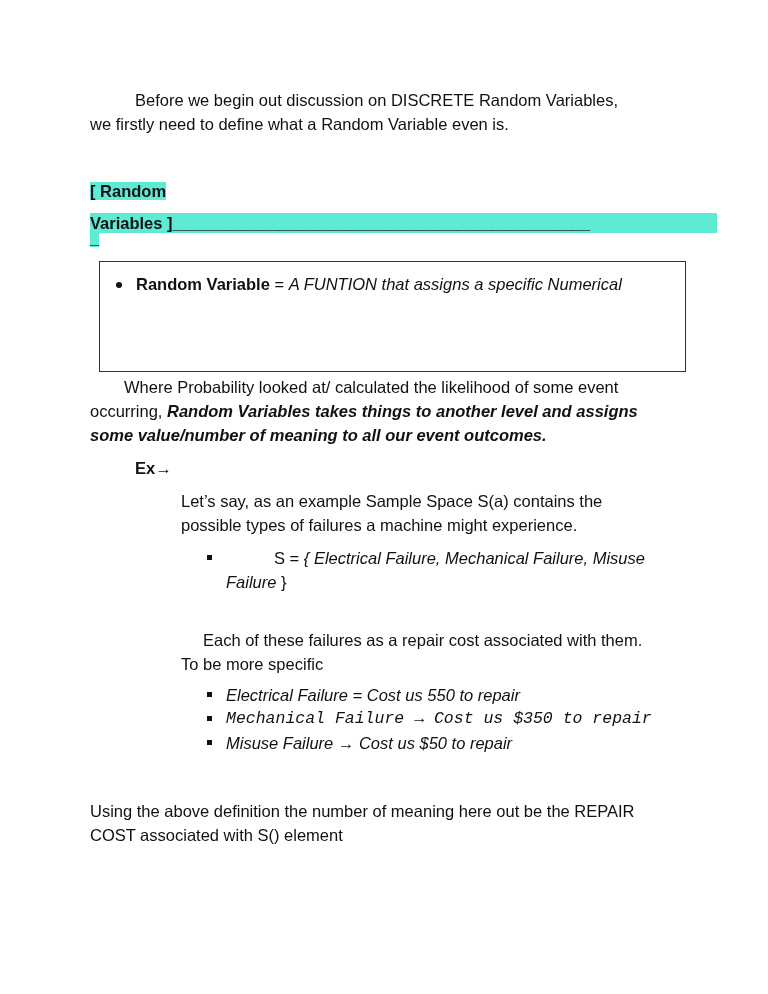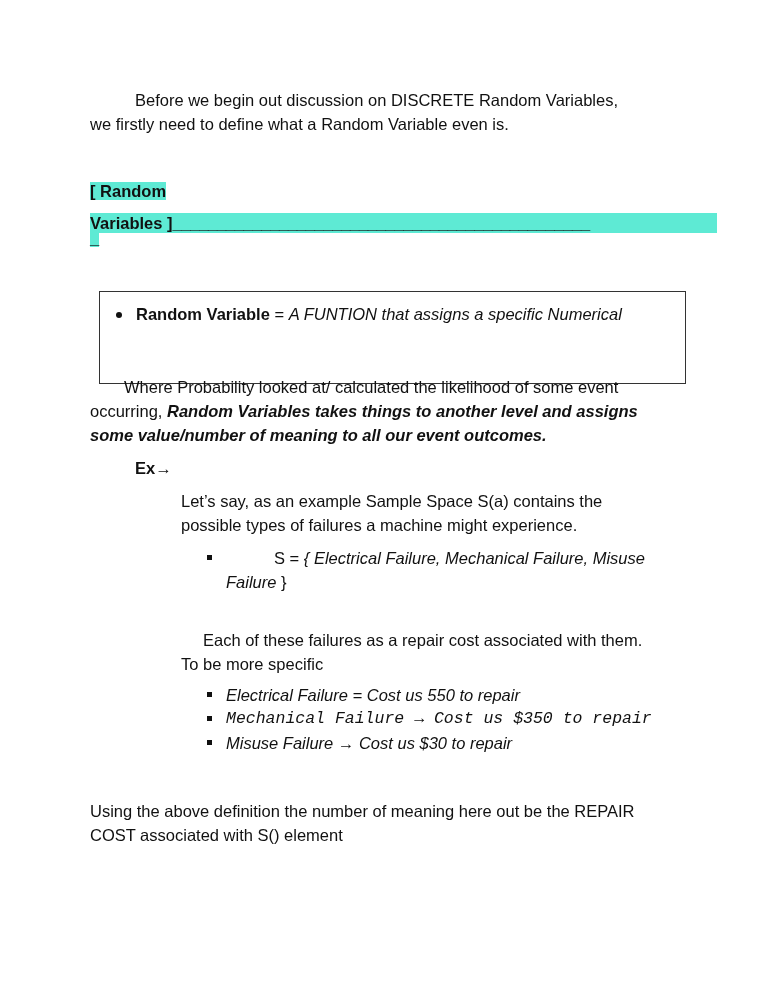--- a/index.html
+++ b/index.html
@@ -1,21 +1,21 @@
 <!DOCTYPE html>
 <html><head>
 <meta charset="utf-8">
 <style>
   html, body { margin:0; padding:0; background:#ffffff; }
   body { width:768px; height:994px; position:relative; overflow:hidden;
          font-family:"Liberation Sans", sans-serif; font-size:16.5px; color:#111; }
   .line { position:absolute; white-space:nowrap; line-height:20px; }
   .hl { background:#5eead4; }
   .heading { font-weight:bold; font-size:16.5px; }
-  .defbox { position:absolute; left:99px; top:291px; width:587px; height:93px;
+  .defbox { position:absolute; left:99px; top:261px; width:587px; height:111px;
             border:1px solid #333; box-sizing:border-box; }
   .bullet-dot { position:absolute; width:6px; height:6px; border-radius:50%; background:#111; }
   .bullet-sq { position:absolute; width:5px; height:5px; background:#111; }
   b { font-weight:bold; }
   i { font-style:italic; }
 </style>
 </head>
 <body>
 
 <div class="line" style="left:135px; top:90px;text-align:right;">Before we begin out discussion on DISCRETE Random Variables,</div>
@@ -60,16 +60,16 @@
 </div>
 
 <div class="line" style="left:203px; top:630px;">Each of these failures as a repair cost associated with them.</div>
 <div class="line" style="left:181px; top:654px;">To be more specific</div>
 
 <span class="bullet-sq" style="left:207px; top:692px;"></span>
 <div class="line" style="left:226px; top:685px;"><i>Electrical Failure = Cost us 550 to repair</i></div>
 <span class="bullet-sq" style="left:207px; top:716px;"></span>
 <div class="line" style="left:226px; top:709px;font-family:Liberation Mono, monospace;"><i>Mechanical Failure → Cost us $350 to repair</i></div>
 <span class="bullet-sq" style="left:207px; top:740px;"></span>
-<div class="line" style="left:226px; top:733px;"><i>Misuse Failure → Cost us $30 to repair</i></div>
+<div class="line" style="left:226px; top:733px;"><i>Misuse Failure → Cost us $50 to repair</i></div>
 
 <div class="line" style="left:90px; top:801px;">Using the above definition the number of meaning here out be the REPAIR</div>
 <div class="line" style="left:90px; top:825px;">COST associated with S() element</div>
 
 </body></html>

